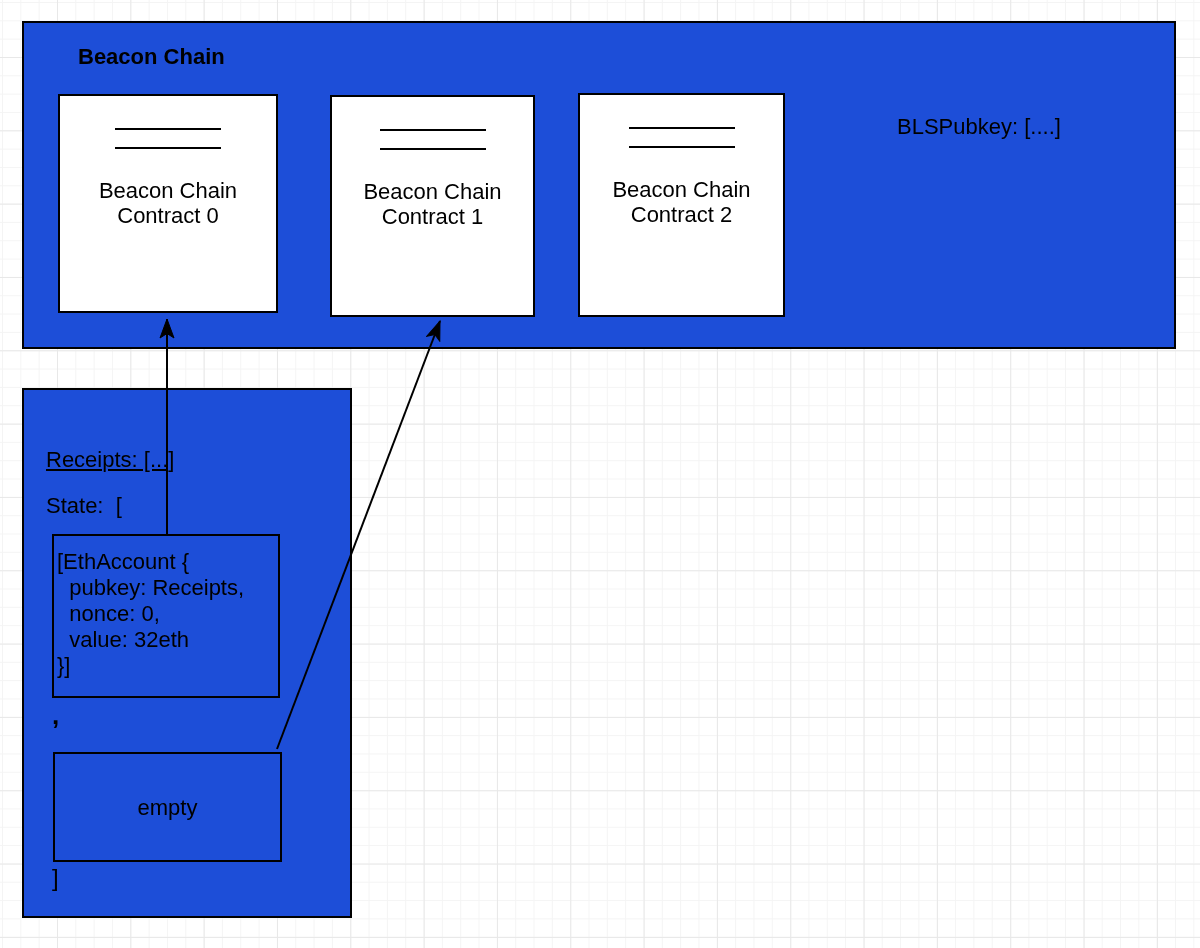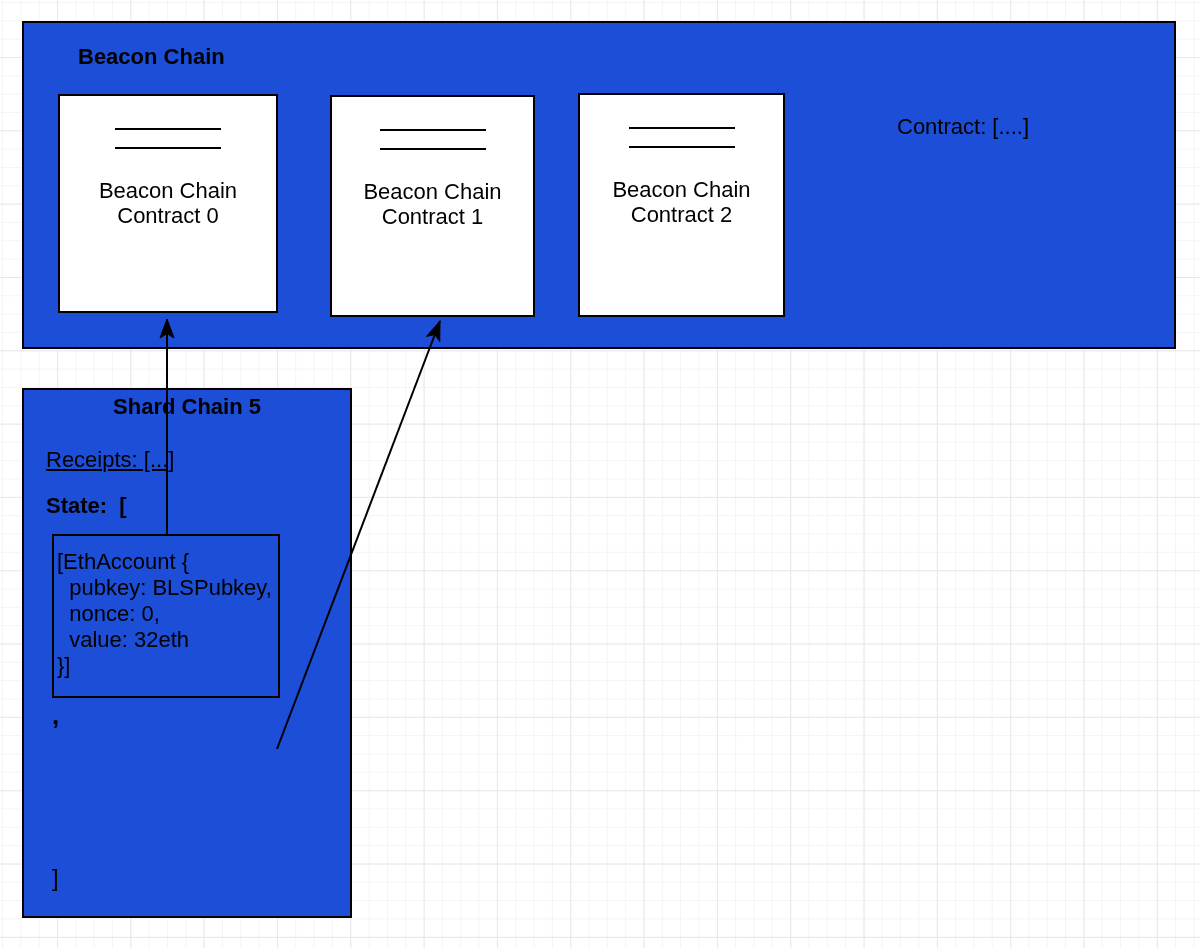--- a/index.html
+++ b/index.html
@@ -53,21 +53,21 @@
   .doc-lines .rule + .rule { margin-top: 17px; }
   .contract-label {
     position: absolute; top: 82px; left: 0; width: 100%;
     text-align: center; font-size: 22px; line-height: 25px; white-space: pre-line;
   }
 
   
   #shard-box { left: 22px; top: 388px; width: 330px; height: 530px; }
   #shard-title { left: 0; top: 4px; width: 100%; }
   #shard-receipts { left: 22px; top: 57px; text-decoration: underline; }
-  #state-open { left: 22px; top: 103px; font-weight: bold; }
+  #state-open { left: 22px; top: 103px; }
   #eth-account-box { left: 28px; top: 144px; width: 228px; height: 164px; }
   #eth-account-code {
     padding: 13px 0 0 3px;
     font-size: 22px; line-height: 26px; white-space: pre;
   }
   #comma-sep { left: 28px; top: 312px; font-size: 26px; line-height: 26px; font-weight: bold; }
   #empty-box { left: 29px; top: 362px; width: 229px; height: 110px;
                display: flex; align-items: center; justify-content: center; }
   #empty-label { font-size: 22px; line-height: 25px; }
   #state-close { left: 28px; top: 475px; font-size: 24px; line-height: 26px; }
@@ -103,40 +103,42 @@
 
   <div class="contract" id="contract-2">
     <div class="doc-lines">
       <div class="rule"></div>
         <div class="rule"></div>
     </div>
     <div class="contract-label">Beacon Chain
 Contract 2</div>
   </div>
 
-  <div class="txt" id="beacon-receipts">Contract: [....]</div>
+  <div class="txt" id="beacon-receipts">BLSPubkey: [....]</div>
 </div>
 
 <div class="node" id="shard-box">
-  <div class="txt bold center" id="shard-title">Shard Chain 5</div>
 
   <div class="txt" id="shard-receipts">Receipts: [...]</div>
 
   <div class="txt" id="state-open">State:  [</div>
 
   <div class="node" id="eth-account-box">
     <div id="eth-account-code">[EthAccount {
-  pubkey: BLSPubkey,
+  pubkey: Receipts,
   nonce: 0,
   value: 32eth
 }]</div>
   </div>
 
   <div class="txt" id="comma-sep">,</div>
 
+  <div class="node" id="empty-box">
+    <div id="empty-label">empty</div>
+  </div>
 
   <div class="txt" id="state-close">]</div>
 </div>
 
 <svg id="arrow-layer" width="1200" height="948" viewBox="0 0 1200 948" xmlns="http://www.w3.org/2000/svg">
   <defs>
     <marker id="arrowhead" markerUnits="userSpaceOnUse" markerWidth="22" markerHeight="16" refX="20" refY="8" orient="auto">
       <path d="M1,1 L20,8 L1,15 L5.5,8 Z" fill="#000000" stroke="#000000" stroke-width="1"></path>
     </marker>
   </defs>

